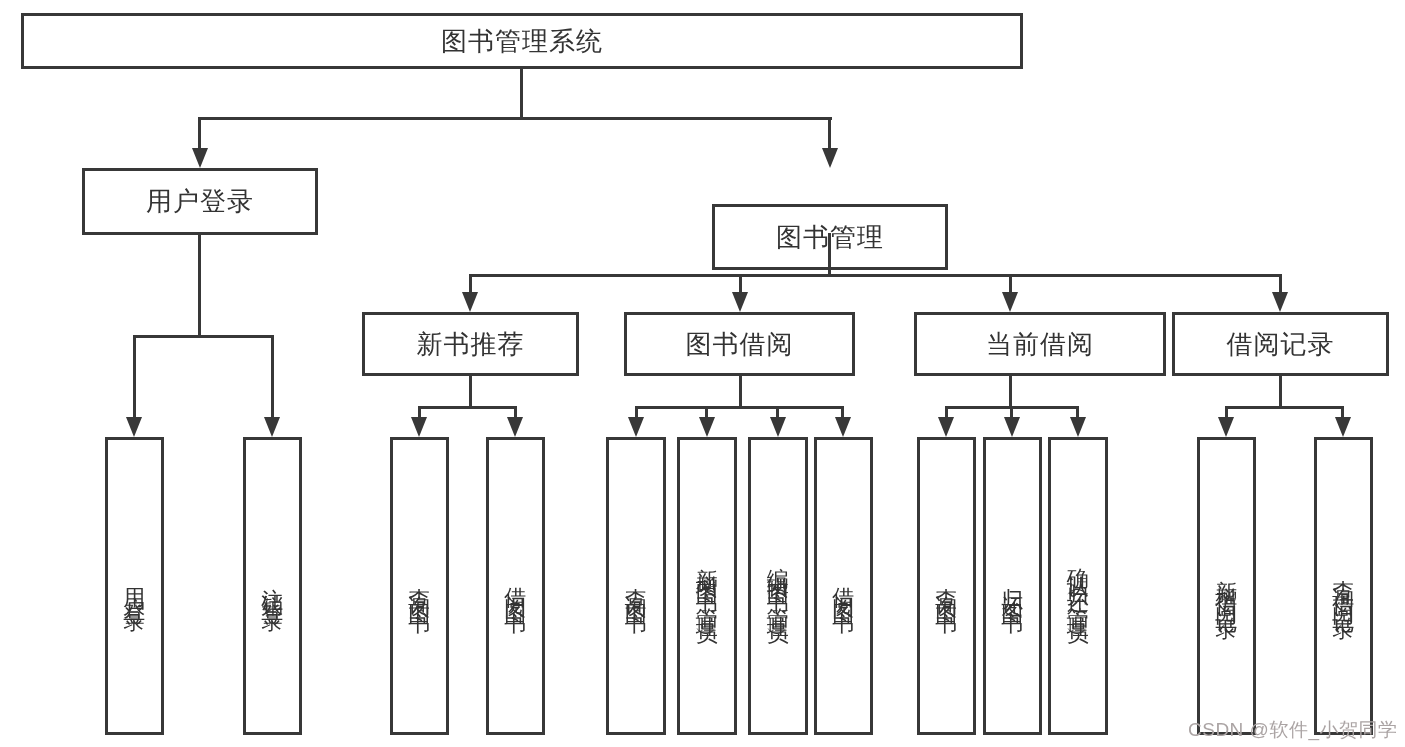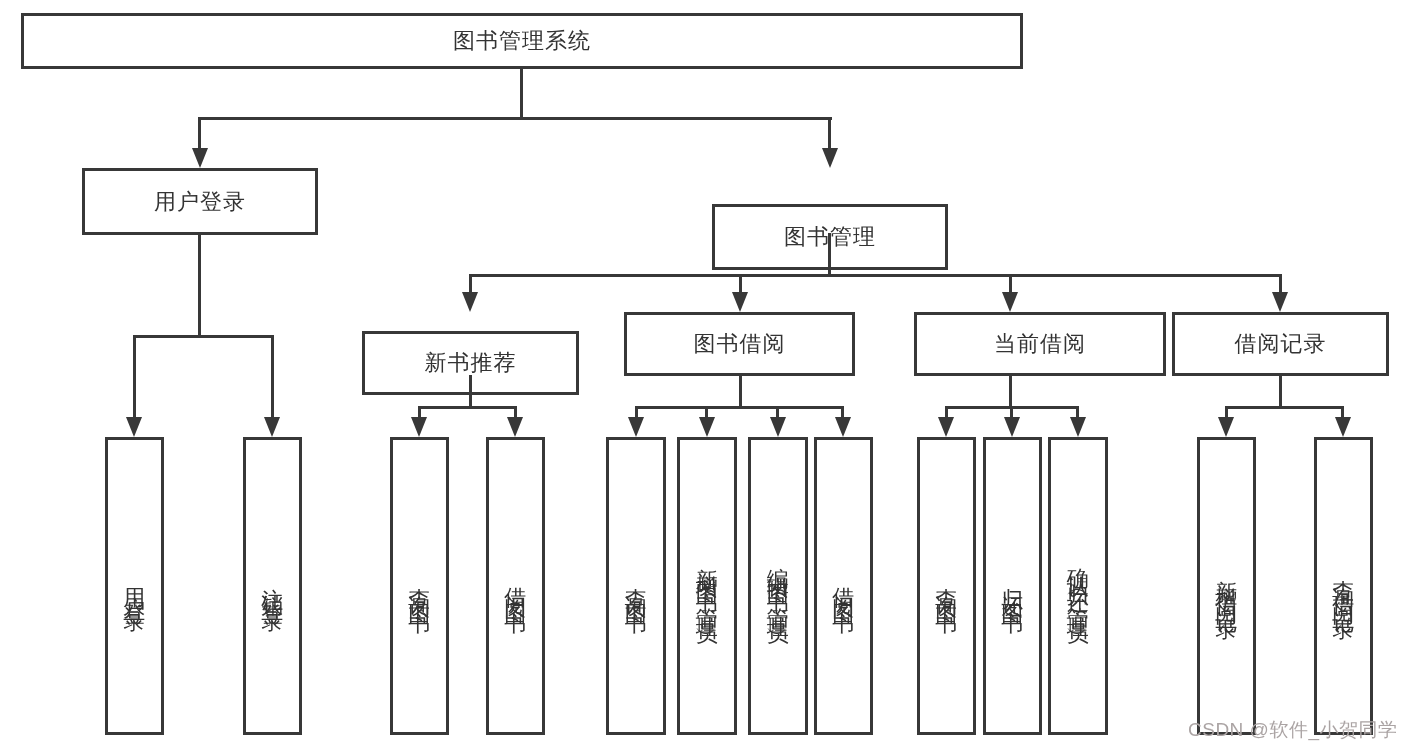--- a/index.html
+++ b/index.html
@@ -4,21 +4,21 @@
 <style>
   html,body{margin:0;padding:0;background:#ffffff;}
   .canvas{
     position:relative;width:1405px;height:747px;background:#ffffff;
     font-family:"Liberation Sans","DejaVu Sans",sans-serif;color:#333333;overflow:hidden;
   }
   .box{
     position:absolute;background:#ffffff;border:3px solid #383838;box-sizing:border-box;
     display:flex;align-items:center;justify-content:center;
   }
-  .hlabel{font-size:22px;letter-spacing:1px;white-space:nowrap;}
+  .hlabel{font-size:26px;letter-spacing:1px;white-space:nowrap;}
   .vtext{
     writing-mode:vertical-rl;text-orientation:mixed;
     font-size:22px;line-height:1.15;letter-spacing:8px;white-space:nowrap;
   }
   .hl{position:absolute;height:3px;background:#383838;}
   .vl{position:absolute;width:3px;background:#383838;}
   .ah{
     position:absolute;width:0;height:0;
     border-left:8px solid transparent;border-right:8px solid transparent;
     border-top:20px solid #383838;
@@ -37,21 +37,21 @@
     <span class="hlabel">图书管理系统</span>
   </div>
 
   <div class="box" style="left:82px;top:168px;width:236px;height:67px;">
     <span class="hlabel">用户登录</span>
   </div>
   <div class="box" style="left:712px;top:168px;width:236px;height:66px;margin-top:36px;">
     <span class="hlabel">图书管理</span>
   </div>
 
-  <div class="box" style="left:362px;top:312px;width:217px;height:64px;margin-top:19px;">
+  <div class="box" style="left:362px;top:312px;width:217px;height:64px;">
     <span class="hlabel">新书推荐</span>
   </div>
   <div class="box" style="left:624px;top:312px;width:231px;height:64px;">
     <span class="hlabel">图书借阅</span>
   </div>
   <div class="box" style="left:902px;top:312px;width:252px;height:64px;margin-left:12px;">
     <span class="hlabel">当前借阅</span>
   </div>
   <div class="box" style="left:1172px;top:312px;width:217px;height:64px;">
     <span class="hlabel">借阅记录</span>

